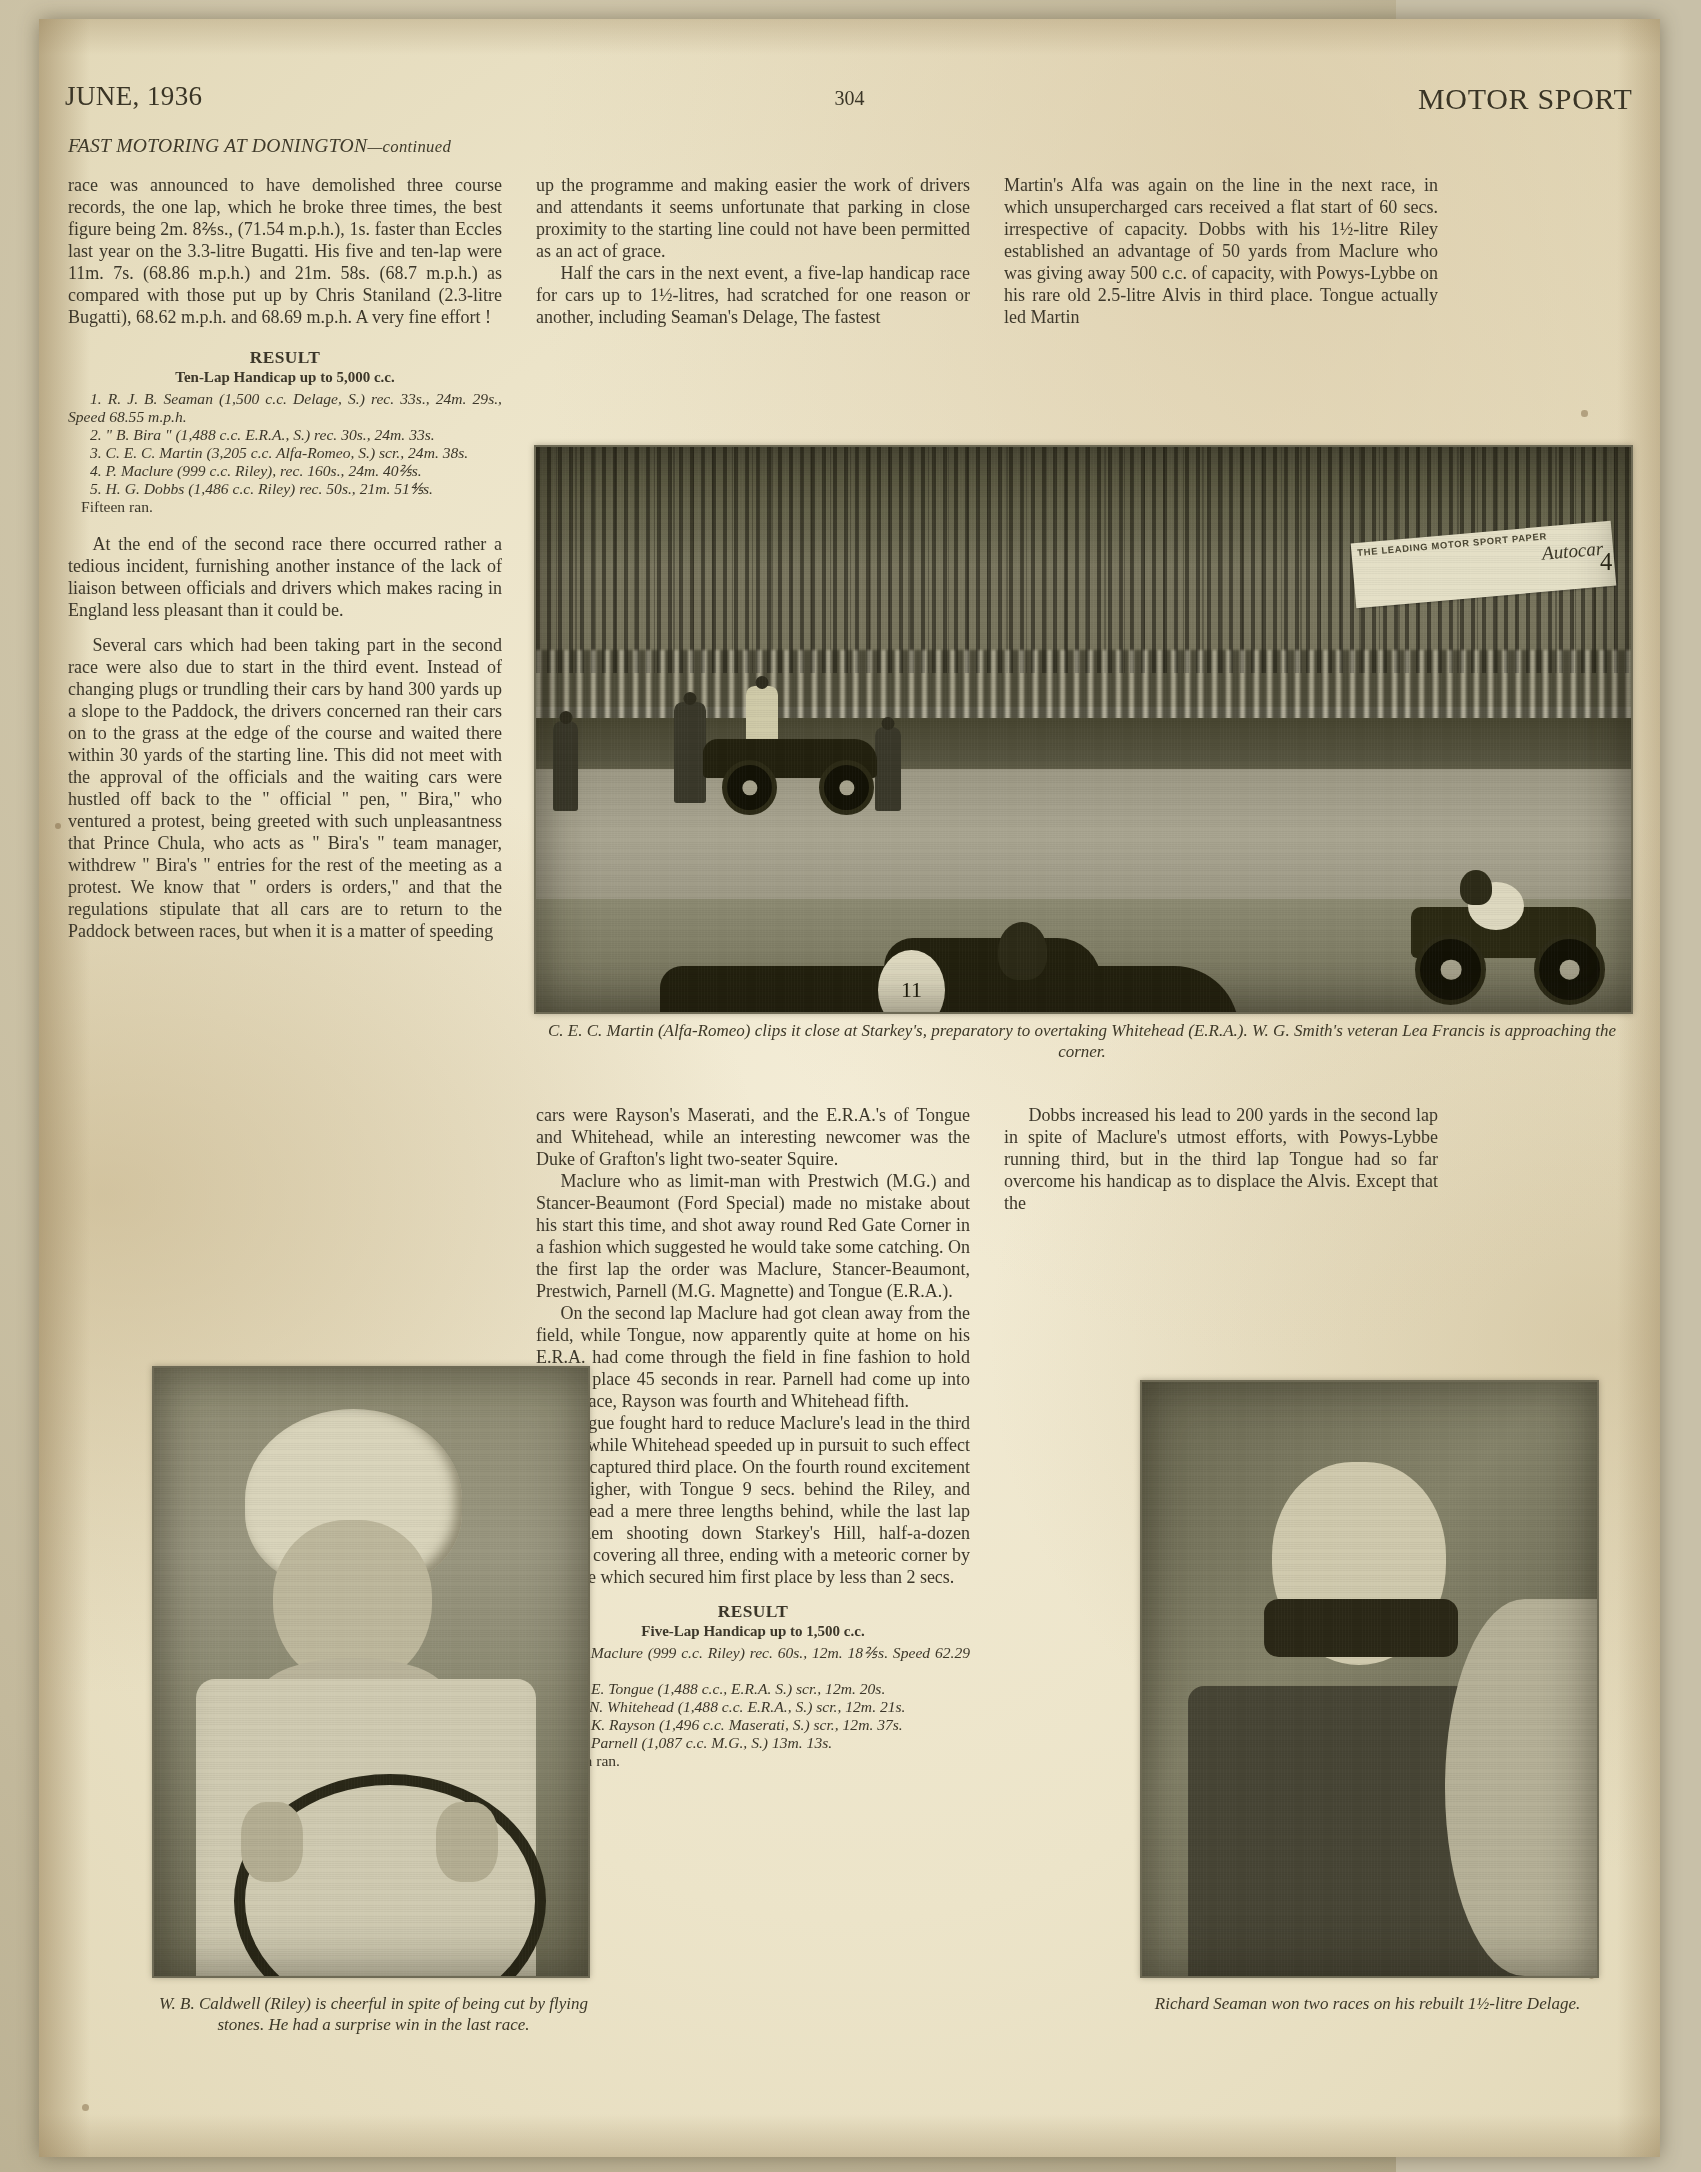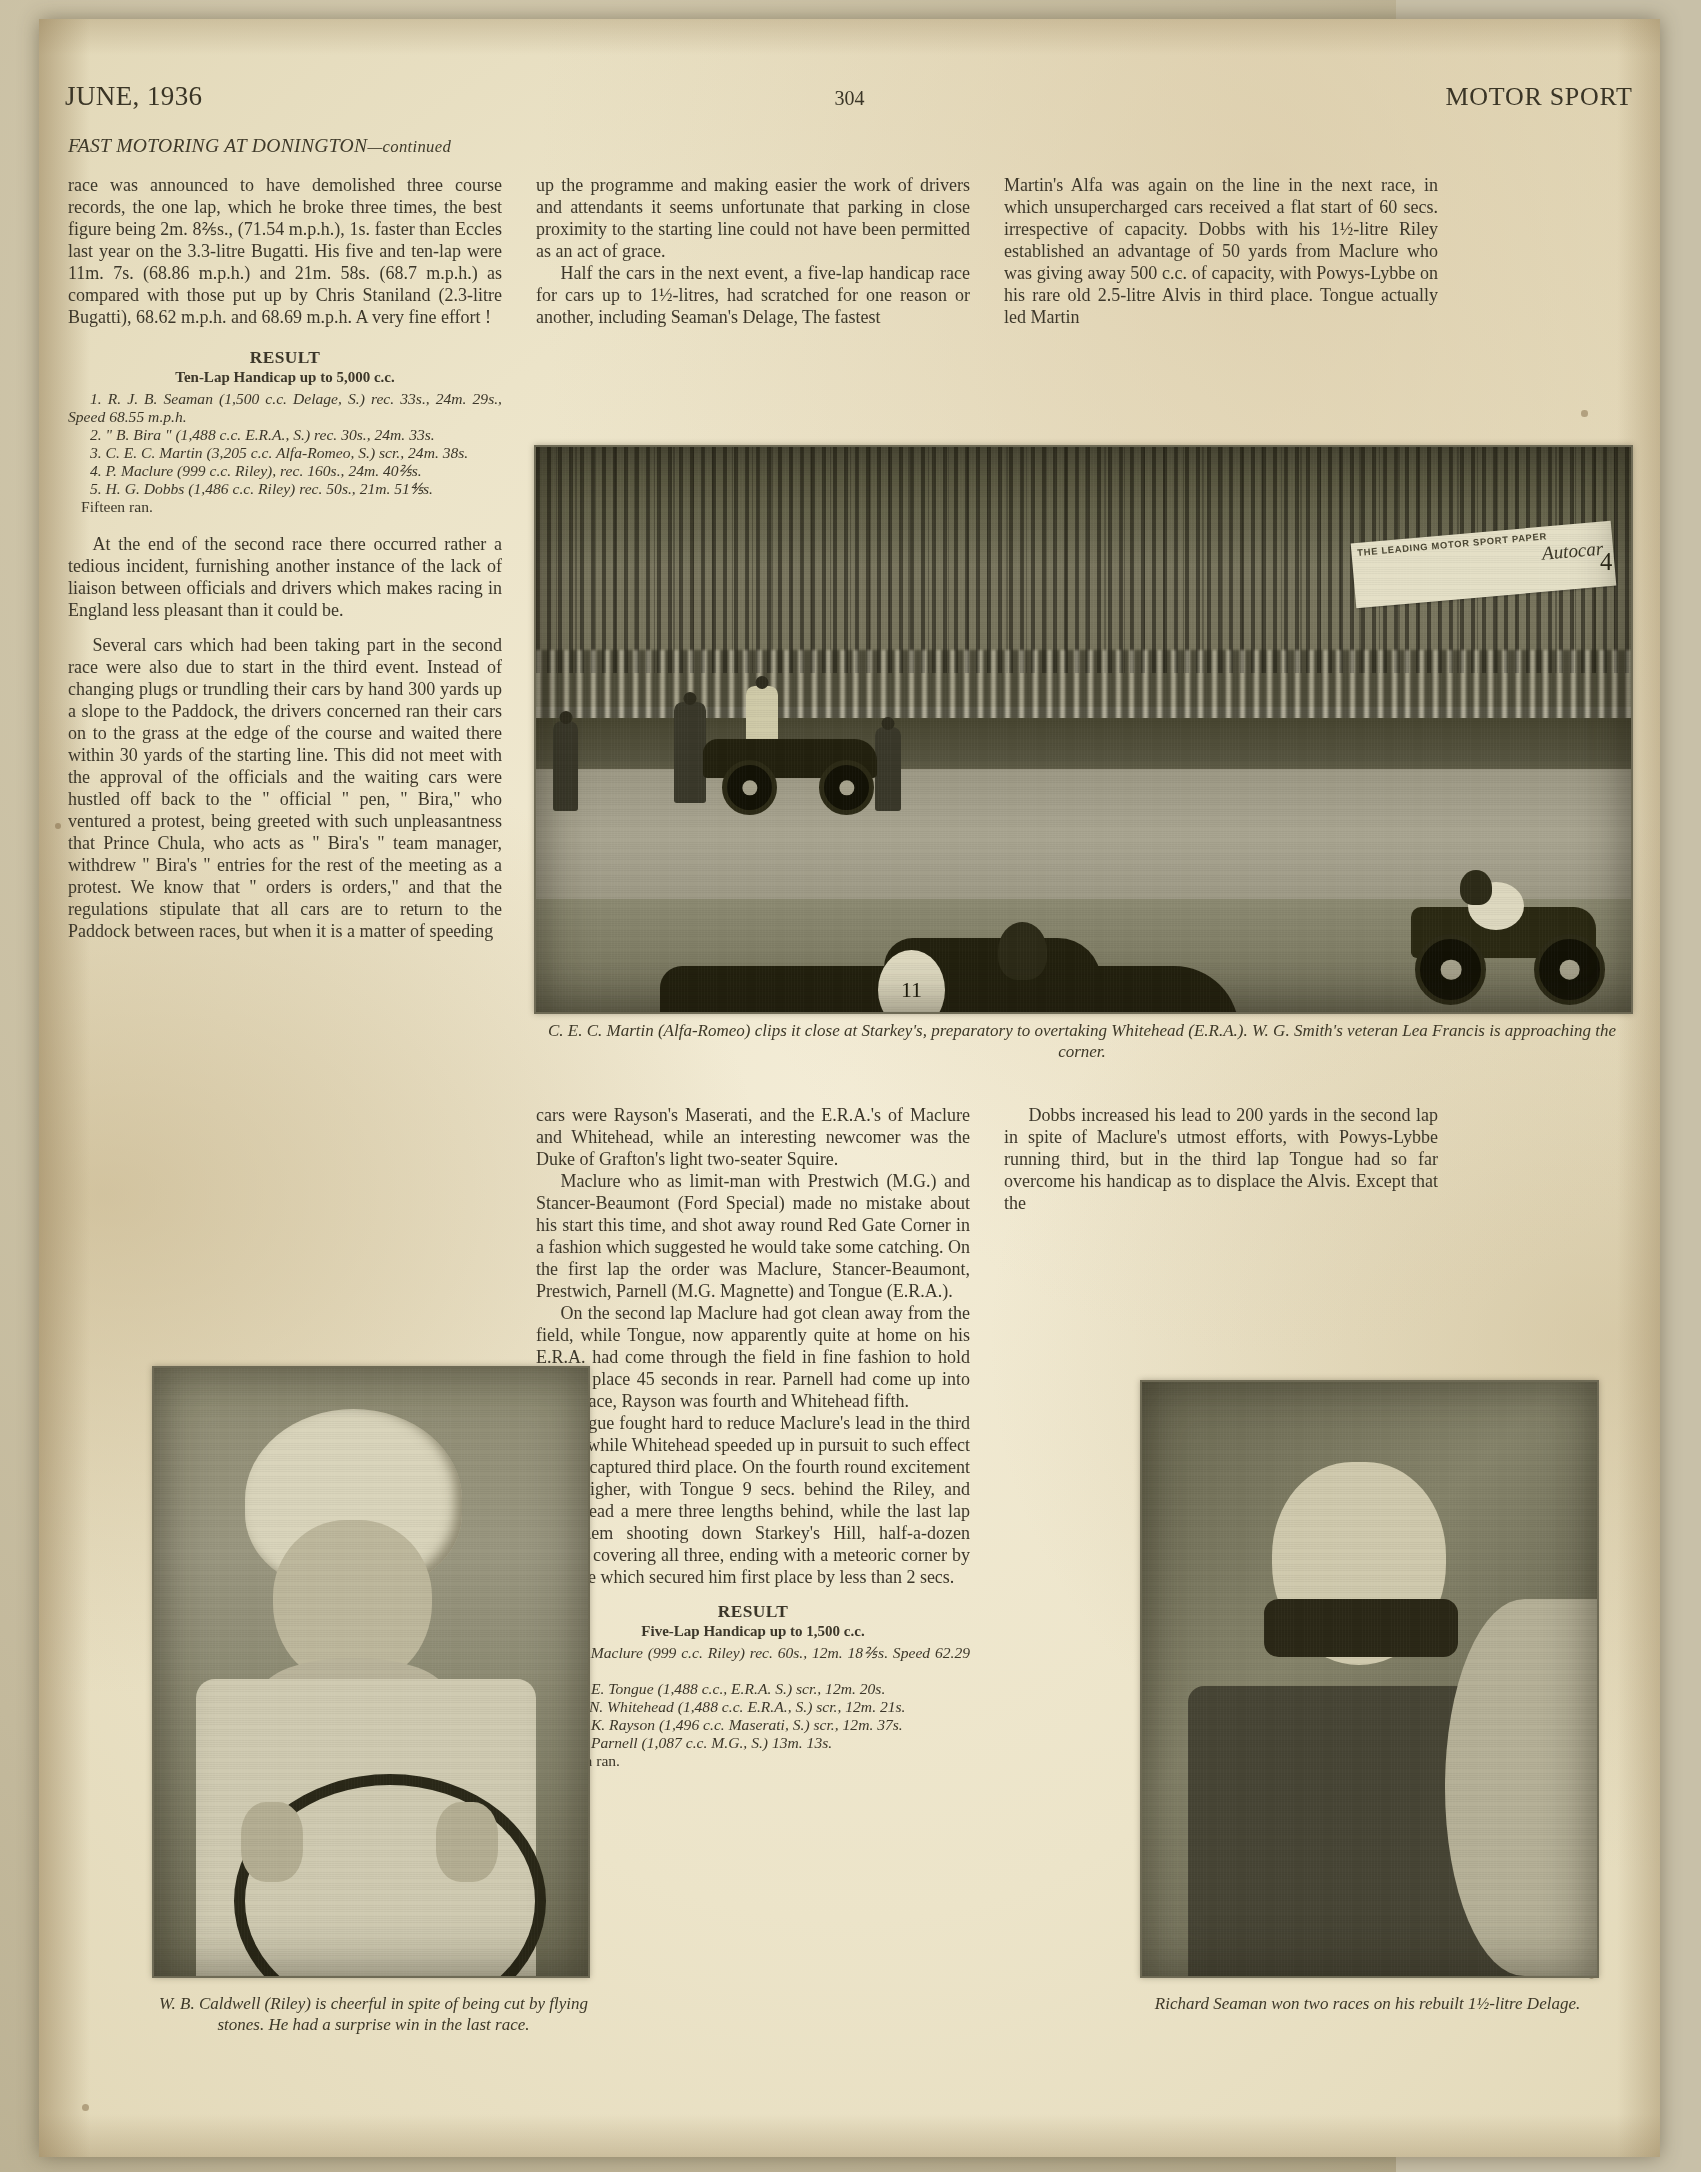--- a/index.html
+++ b/index.html
@@ -35,21 +35,21 @@
       linear-gradient(to top, rgba(150,128,88,.35) 0px, rgba(150,128,88,0) 43px);
   }
   .speck{position:absolute;border-radius:50%;background:rgba(120,96,60,.45);pointer-events:none;}
 
   #content{position:absolute;left:0;top:0;width:1621px;height:2138px;}
 
   
   .runhead{position:absolute;left:0;right:0;top:62px;height:38px;}
   .rh-left{position:absolute;left:26px;top:0;font-size:27px;letter-spacing:0.4px;color:#3a3526;}
   .rh-mid{position:absolute;left:0;right:0;top:5.8px;text-align:center;font-size:20px;color:#3a3526;}
-  .rh-right{position:absolute;right:27.5px;top:1.4px;font-size:26px;color:#3a3526;letter-spacing:0.7px;text-align:right;}
+  .rh-right{position:absolute;right:27.5px;top:1.4px;font-size:30px;color:#3a3526;letter-spacing:0.7px;text-align:right;}
 
   .secthead{position:absolute;left:29px;top:116px;font-style:italic;font-size:19.6px;color:#3f3a2a;letter-spacing:0.3px;}
   .secthead .cont{font-size:16.7px;}
 
   
   .col{position:absolute;top:155px;width:434px;color:#3c372a;}
   #col1{left:29px;}
   #col2{left:497px;}
   #col3{left:965px;}
 
@@ -250,21 +250,21 @@
             </div>
       </div>
 
       <div class="ph-grain"></div>
       <div class="ph-vig"></div>
     </div>
 
     <div class="cap" style="left:507px;top:1001px;width:1072px;">C. E. C. Martin (Alfa-Romeo) clips it close at Starkey's, preparatory to overtaking Whitehead (E.R.A.).   W. G. Smith's veteran Lea Francis is approaching the corner.</div>
 
     <div class="col" id="col2b" style="left:497px;top:1085px;width:434px;">
-      <p>cars were Rayson's Maserati, and the E.R.A.'s of Maclure and Whitehead, while an interesting newcomer was the Duke of Grafton's light two-seater Squire.</p>
+      <p>cars were Rayson's Maserati, and the E.R.A.'s of Tongue and Whitehead, while an interesting newcomer was the Duke of Grafton's light two-seater Squire.</p>
       <p class="ind">Maclure who as limit-man with Prestwich (M.G.) and Stancer-Beaumont (Ford Special) made no mistake about his start this time, and shot away round Red Gate Corner in a fashion which suggested he would take some catching.   On the first lap the order was Maclure, Stancer-Beaumont, Prestwich, Parnell (M.G. Magnette) and Tongue (E.R.A.).</p>
       <p class="ind">On the second lap Maclure had got clean away from the field, while Tongue, now apparently quite at home on his E.R.A. had come through the field in fine fashion to hold second place 45 seconds in rear.   Parnell had come up into third place, Rayson was fourth and Whitehead fifth.</p>
       <p class="ind">Tongue fought hard to reduce Maclure's lead in the third round, while Whitehead speeded up in pursuit to such effect that he captured third place.   On the fourth round excitement grew higher, with Tongue 9 secs. behind the Riley, and Whitehead a mere three lengths behind, while the last lap saw them shooting down Starkey's Hill, half-a-dozen lengths covering all three, ending with a meteoric corner by Maclure which secured him first place by less than 2 secs.</p>
 
       <div class="result" style="margin-top:13px;">
         <div class="rtitle">RESULT</div>
         <div class="rsub">Five-Lap Handicap up to 1,500 c.c.</div>
         <div class="ritem">1.   P. Maclure (999 c.c. Riley) rec. 60s., 12m. 18⅖s.  Speed 62.29 m.p.h.</div>
         <div class="ritem">2.   R. E. Tongue (1,488 c.c., E.R.A. S.) scr., 12m. 20s.</div>
         <div class="ritem">3.   P. N. Whitehead (1,488 c.c. E.R.A., S.) scr., 12m. 21s.</div>

